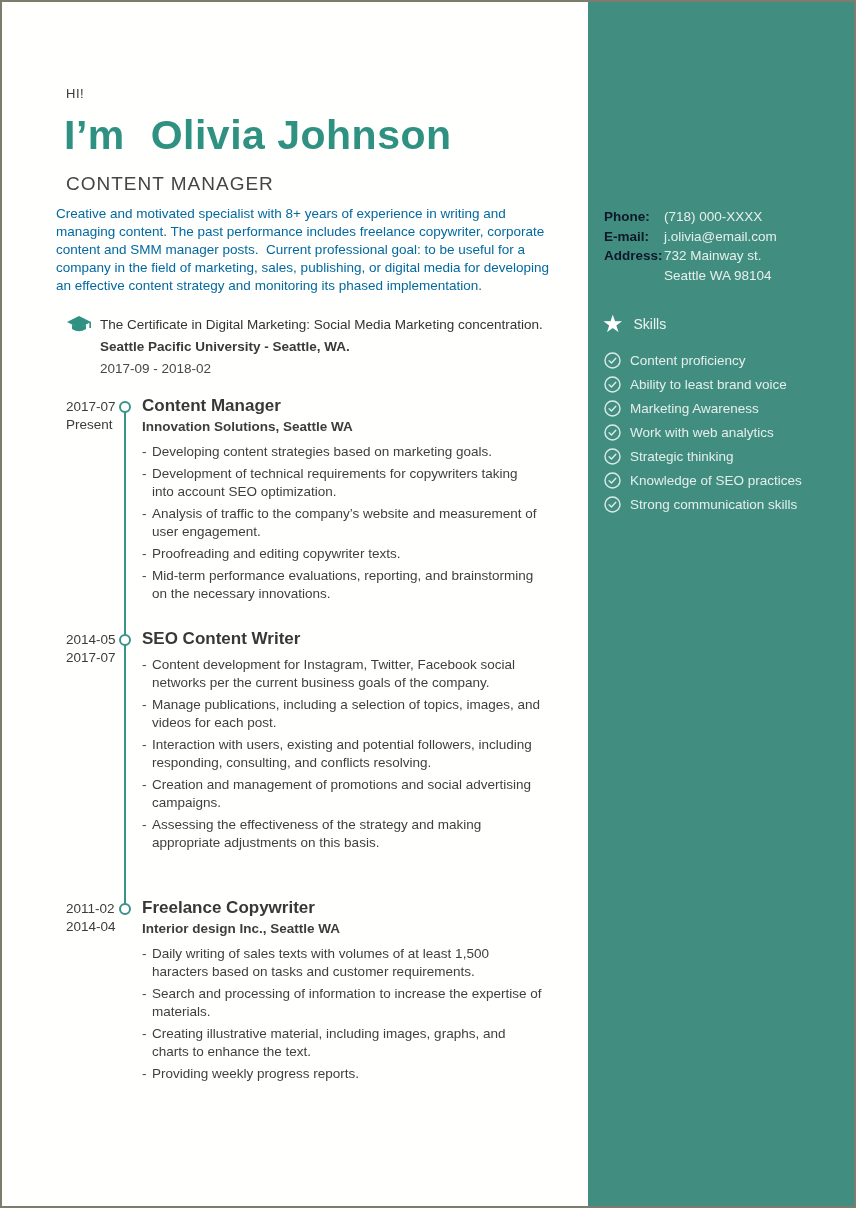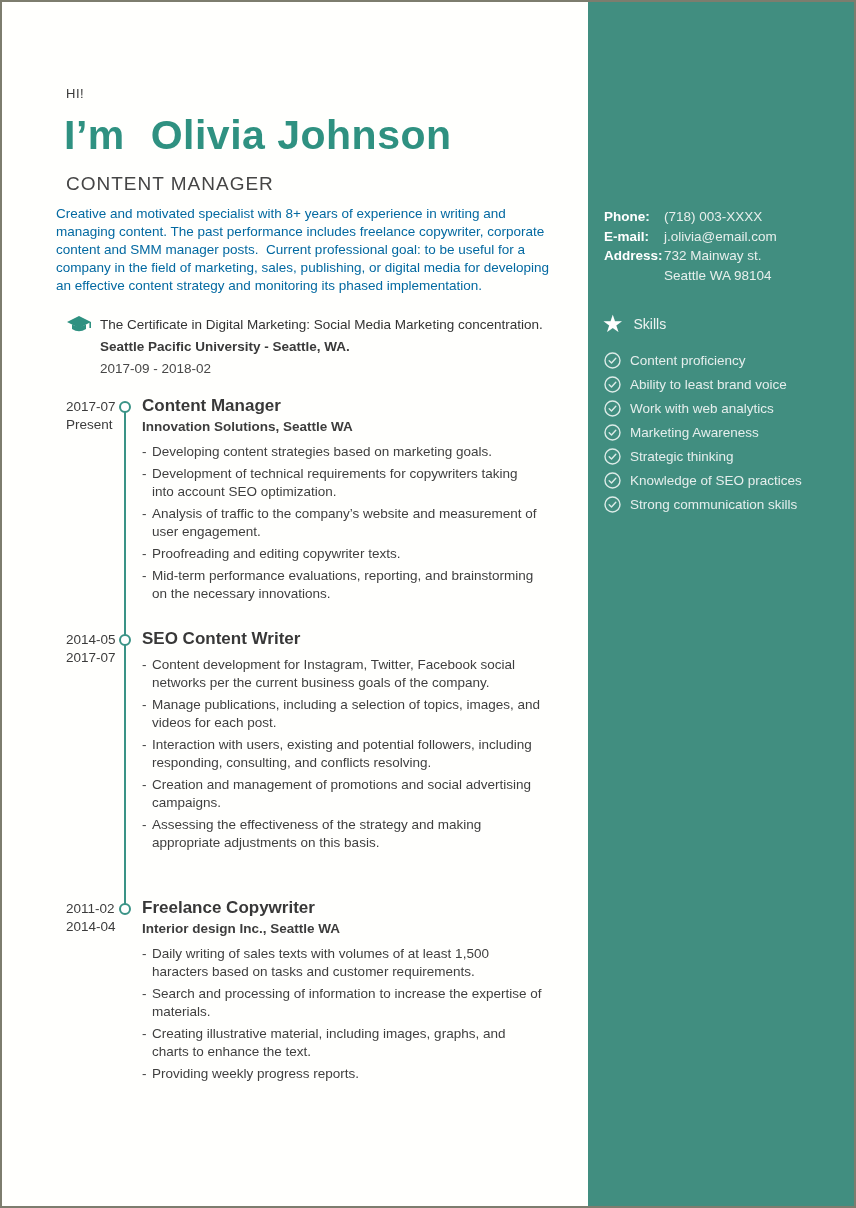--- a/index.html
+++ b/index.html
@@ -44,21 +44,21 @@
   .job-company{font-size:13.5px;font-weight:bold;color:#3d3d3d;line-height:18px;margin-top:2px;}
   ul.bullets{list-style:none;margin:7px 0 0 0;padding:0;}
   ul.bullets li{display:flex;font-size:13.5px;line-height:18px;color:#3f3f3f;margin-bottom:4px;}
   ul.bullets li .dash{flex:0 0 10px;}
   ul.bullets li .btxt{flex:1;}
 
   
   .sidebar{position:absolute;left:586px;top:0;width:266px;height:1204px;background:#418e80;color:#eef4f2;}
   .contact{position:absolute;left:16px;top:205px;width:240px;font-size:13.5px;line-height:19.5px;}
   .c-row{display:flex;}
-  .c-label{flex:0 0 60px;font-weight:bold;color:#ffffff;}
+  .c-label{flex:0 0 60px;font-weight:bold;color:#0f172a;}
   .c-val{color:#e7efec;}
   .skills-head{position:absolute;left:14px;top:310px;display:flex;align-items:center;}
   .star{font-size:24px;line-height:24px;color:#ffffff;margin-right:10px;}
   .skills-title{font-size:14px;color:#edf3f1;}
   .skills{position:absolute;left:16px;top:346px;width:240px;}
   .skill{display:flex;align-items:center;height:24px;}
   .skill .chk{flex:0 0 17px;margin-right:9px;}
   .skill .stxt{font-size:13.5px;color:#e5eeec;}
 </style>
 </head>
@@ -184,21 +184,21 @@
             <span class="btxt">Providing weekly progress reports.</span>
           </li>
       </ul>
     </div>
   </div>
 
   <div class="sidebar">
     <div class="contact">
       <div class="c-row">
         <span class="c-label">Phone:</span>
-        <span class="c-val">(718) 003-XXXX</span>
+        <span class="c-val">(718) 000-XXXX</span>
       </div>
       <div class="c-row">
         <span class="c-label">E-mail:</span>
         <span class="c-val">j.olivia@email.com</span>
       </div>
       <div class="c-row">
         <span class="c-label">Address:</span>
         <span class="c-val">
           <span>732 Mainway st.</span><br>
           <span>Seattle WA 98104</span>
@@ -224,34 +224,34 @@
             <circle cx="8.5" cy="8.5" r="7.5" fill="none" stroke="#dcebe7" stroke-width="1.4"></circle>
             <polyline points="5.2,8.8 7.5,11 11.8,6.3" fill="none" stroke="#dcebe7" stroke-width="1.4" stroke-linecap="round" stroke-linejoin="round"></polyline>
           </svg>
         <span class="stxt">Ability to least brand voice</span>
       </div>
       <div class="skill">
         <svg class="chk" width="17" height="17" viewBox="0 0 17 17">
             <circle cx="8.5" cy="8.5" r="7.5" fill="none" stroke="#dcebe7" stroke-width="1.4"></circle>
             <polyline points="5.2,8.8 7.5,11 11.8,6.3" fill="none" stroke="#dcebe7" stroke-width="1.4" stroke-linecap="round" stroke-linejoin="round"></polyline>
           </svg>
+        <span class="stxt">Marketing Awareness</span>
+      </div>
+      <div class="skill">
+        <svg class="chk" width="17" height="17" viewBox="0 0 17 17">
+            <circle cx="8.5" cy="8.5" r="7.5" fill="none" stroke="#dcebe7" stroke-width="1.4"></circle>
+            <polyline points="5.2,8.8 7.5,11 11.8,6.3" fill="none" stroke="#dcebe7" stroke-width="1.4" stroke-linecap="round" stroke-linejoin="round"></polyline>
+          </svg>
         <span class="stxt">Work with web analytics</span>
       </div>
       <div class="skill">
         <svg class="chk" width="17" height="17" viewBox="0 0 17 17">
             <circle cx="8.5" cy="8.5" r="7.5" fill="none" stroke="#dcebe7" stroke-width="1.4"></circle>
             <polyline points="5.2,8.8 7.5,11 11.8,6.3" fill="none" stroke="#dcebe7" stroke-width="1.4" stroke-linecap="round" stroke-linejoin="round"></polyline>
           </svg>
-        <span class="stxt">Marketing Awareness</span>
-      </div>
-      <div class="skill">
-        <svg class="chk" width="17" height="17" viewBox="0 0 17 17">
-            <circle cx="8.5" cy="8.5" r="7.5" fill="none" stroke="#dcebe7" stroke-width="1.4"></circle>
-            <polyline points="5.2,8.8 7.5,11 11.8,6.3" fill="none" stroke="#dcebe7" stroke-width="1.4" stroke-linecap="round" stroke-linejoin="round"></polyline>
-          </svg>
         <span class="stxt">Strategic thinking</span>
       </div>
       <div class="skill">
         <svg class="chk" width="17" height="17" viewBox="0 0 17 17">
             <circle cx="8.5" cy="8.5" r="7.5" fill="none" stroke="#dcebe7" stroke-width="1.4"></circle>
             <polyline points="5.2,8.8 7.5,11 11.8,6.3" fill="none" stroke="#dcebe7" stroke-width="1.4" stroke-linecap="round" stroke-linejoin="round"></polyline>
           </svg>
         <span class="stxt">Knowledge of SEO practices</span>
       </div>
       <div class="skill">

